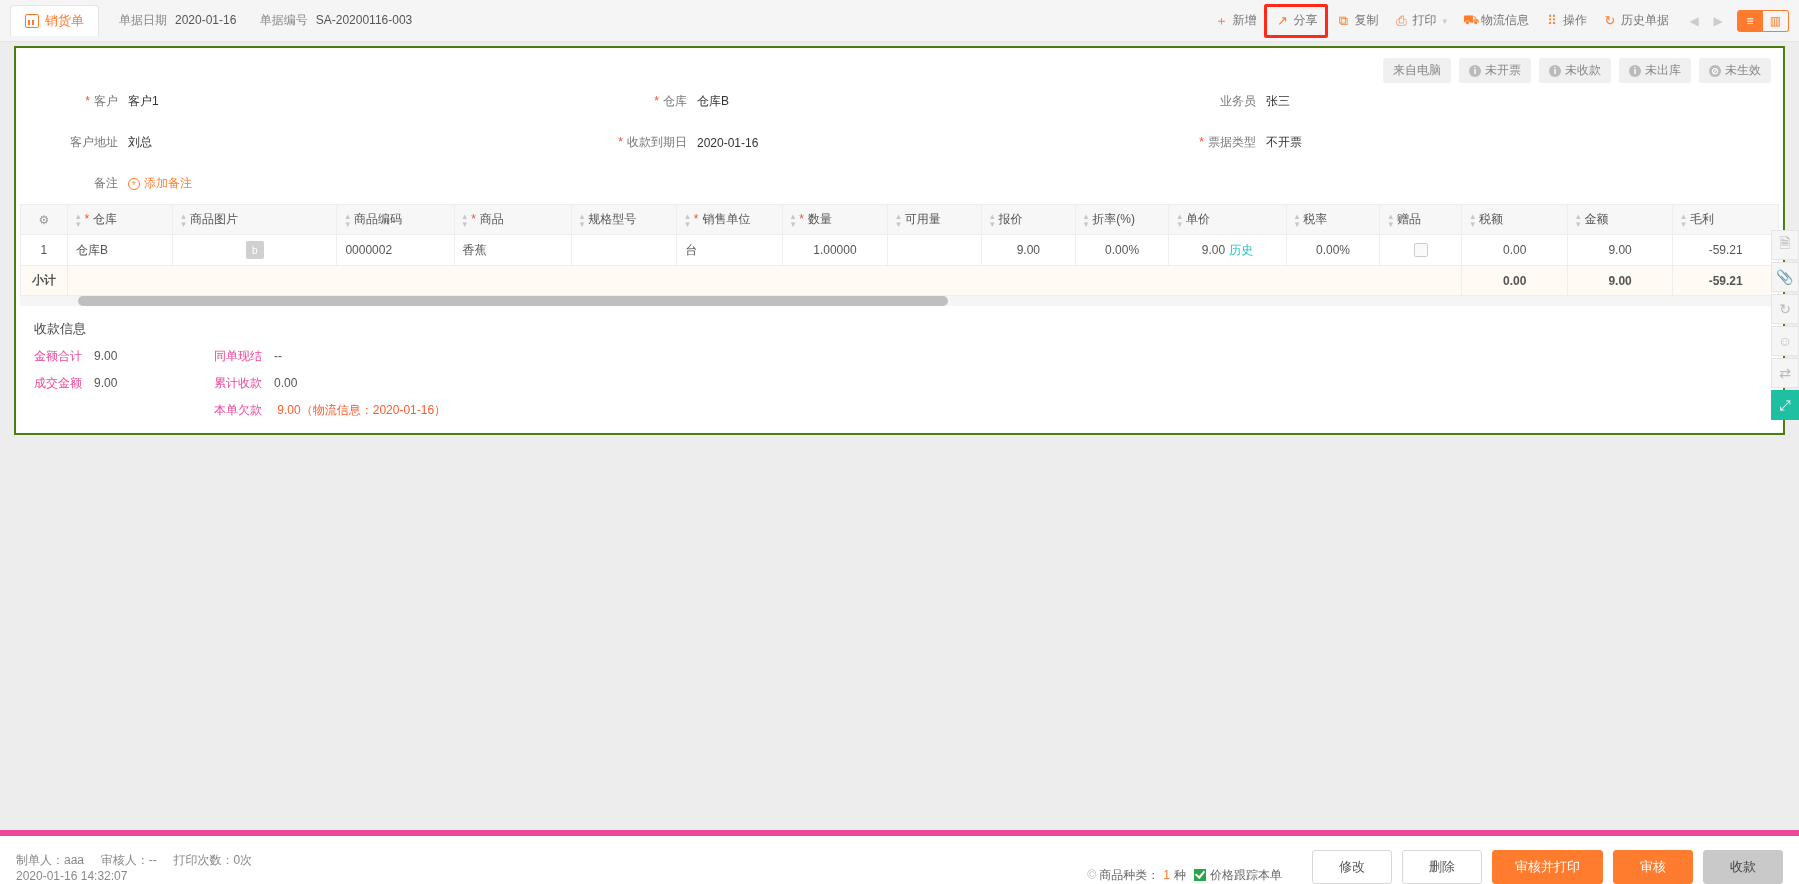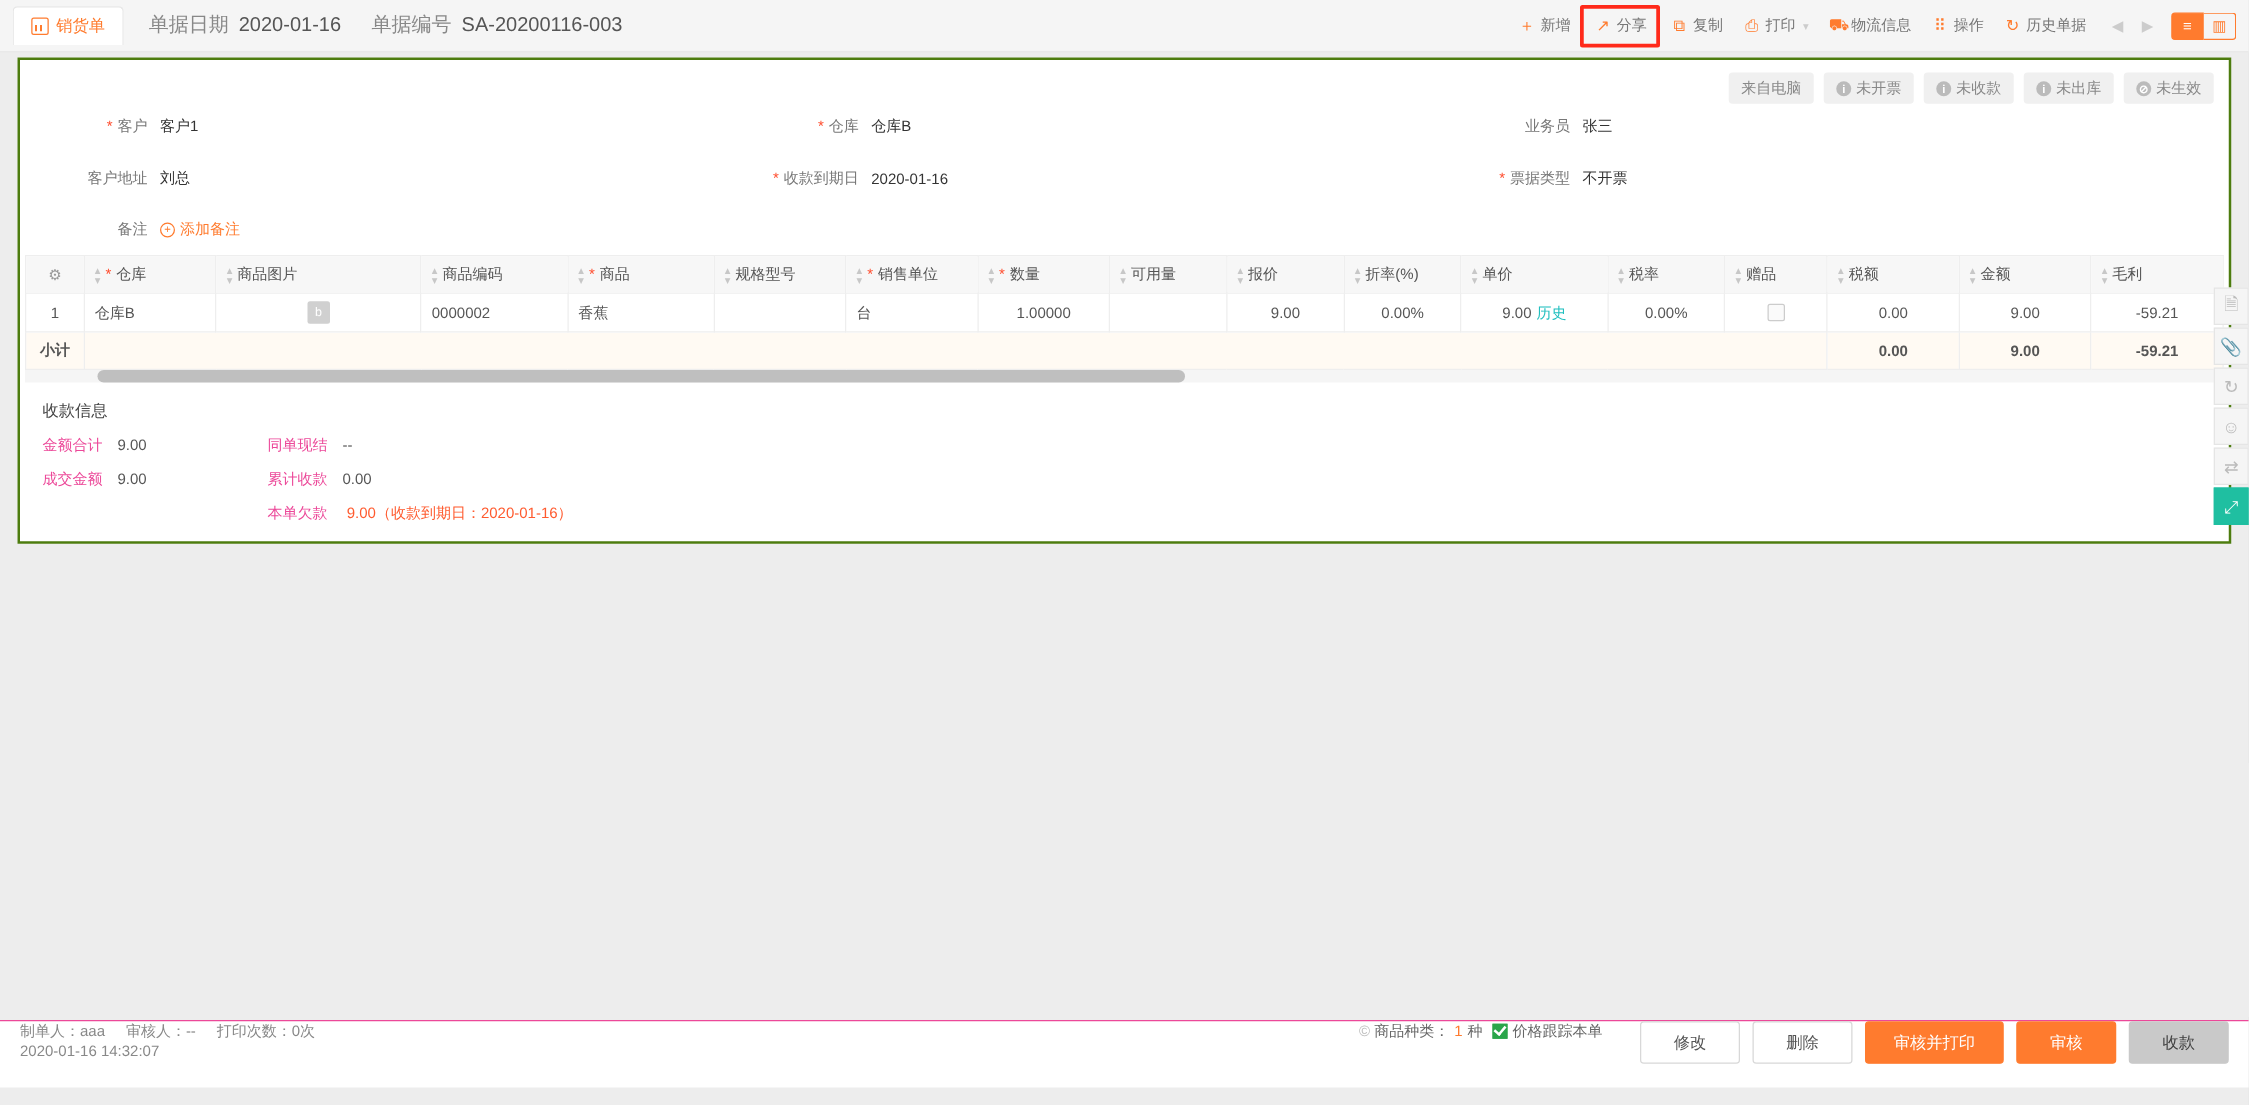--- a/index.html
+++ b/index.html
@@ -3,21 +3,21 @@
 <meta charset="utf-8">
 <style>
   html,body{margin:0;padding:0;font-family:"Microsoft YaHei","PingFang SC",Arial,sans-serif;font-size:12px;color:#555;background:#e4e4e4;}
   *{box-sizing:border-box;}
   .page{display:flex;flex-direction:column;height:884px;width:1799px;position:relative;background:#ededed;}
   
   .toolbar{height:42px;background:#f5f5f5;border-bottom:1px solid #e5e5e5;display:flex;align-items:center;padding:0 10px;}
   .tab{background:#fff;border:1px solid #e5e5e5;border-bottom:none;border-radius:4px 4px 0 0;color:#ff7b2e;padding:6px 14px;display:flex;align-items:center;gap:6px;font-size:13px;}
   .tab .sq{width:14px;height:14px;border:1.5px solid #ff7b2e;border-radius:2px;position:relative;}
   .tab .sq:before{content:"";position:absolute;left:2px;right:2px;bottom:2px;height:5px;background:linear-gradient(90deg,#ff7b2e 2px,transparent 2px) 0 0/4px 100%;}
-  .tb-info{margin-left:20px;color:#888;font-size:16px;}
+  .tb-info{margin-left:20px;color:#888;font-size:12px;}
   .tb-info span.val{color:#555;margin:0 20px 0 8px;}
   .spacer{flex:1;}
   .tb-actions{display:flex;align-items:center;}
   .tb-btn{display:flex;align-items:center;gap:4px;padding:0 8px;height:28px;color:#777;cursor:pointer;font-size:12px;}
   .tb-btn .ic{color:#ff7b2e;font-size:13px;width:14px;text-align:center;}
   .tb-btn.highlight{border:3px solid #ff2a1a;border-radius:2px;height:34px;}
   .tb-nav{display:flex;align-items:center;gap:2px;margin-left:6px;}
   .navbtn{width:22px;height:22px;display:flex;align-items:center;justify-content:center;color:#ccc;cursor:pointer;font-size:12px;}
   .view-toggle{display:flex;margin-left:8px;}
   .vt{width:26px;height:22px;border:1px solid #ff7b2e;display:flex;align-items:center;justify-content:center;color:#ff7b2e;font-size:12px;}
@@ -53,21 +53,21 @@
   .hscroll{height:10px;background:#f5f5f5;position:relative;margin:0 4px;}
   .hthumb{position:absolute;left:58px;top:0;height:10px;width:870px;background:#bfbfbf;border-radius:5px;}
   
   .payinfo{padding:14px 18px 10px 18px;}
   .payinfo h4{margin:0 0 10px 0;font-size:13px;color:#444;font-weight:normal;}
   .pgrid{display:grid;grid-template-columns:180px 300px;row-gap:10px;}
   .pl{color:#ec4899;}
   .pv{color:#555;margin-left:12px;}
   .owe{color:#ff5a2e;}
   
-  .bottom{position:absolute;left:0;right:0;bottom:14px;height:54px;background:#fff;border-top:1px solid #ec4899;display:flex;align-items:flex-start;padding:0 16px;}
+  .bottom{position:absolute;left:0;right:0;bottom:0;height:54px;background:#fff;border-top:6px solid #ec4899;display:flex;align-items:flex-end;padding:0 16px;}
   .binfo{color:#888;line-height:16px;}
   .binfo .row2{display:block;}
   .bspacer{flex:1;}
   .bmeta{display:flex;align-items:center;gap:8px;color:#666;margin-right:20px;}
   .bmeta .o{color:#ff7b2e;margin:0 4px;}
   .cb{width:12px;height:12px;border:1px solid #2aa54a;background:#2aa54a;position:relative;display:inline-block;vertical-align:-2px;margin-right:4px;}
   .cb:after{content:"";position:absolute;left:2px;top:-1px;width:4px;height:7px;border:solid #fff;border-width:0 2px 2px 0;transform:rotate(40deg);}
   .btn{height:34px;min-width:80px;padding:0 22px;border:1px solid #d8d8d8;background:#fff;color:#555;border-radius:3px;cursor:pointer;font-size:13px;margin-left:10px;}
   .btn.primary{background:#ff7b2e;border-color:#ff7b2e;color:#fff;}
   .btn.disabled{background:#c9c9c9;border-color:#c9c9c9;color:#404040;cursor:not-allowed;}
@@ -275,21 +275,21 @@
     <div class="payinfo">
       <h4>收款信息</h4>
       <div class="pgrid">
         <div><span class="pl">金额合计</span><span class="pv">9.00</span></div>
         <div><span class="pl">同单现结</span><span class="pv">--</span></div>
         <div><span class="pl">成交金额</span><span class="pv">9.00</span></div>
         <div><span class="pl">累计收款</span><span class="pv">0.00</span></div>
         <div></div>
         <div><span class="pl">本单欠款</span>
           <span class="pv owe">
-            <span>9.00</span><span>（收款到期日：</span><span>2020-01-16</span><span>）</span>
+            <span>9.00</span><span>（物流信息：</span><span>2020-01-16</span><span>）</span>
           </span>
         </div>
       </div>
     </div>
   </div>
 
   <div class="rail">
     <div class="r">🗎</div>
     <div class="r">📎</div>
     <div class="r">↻</div>

